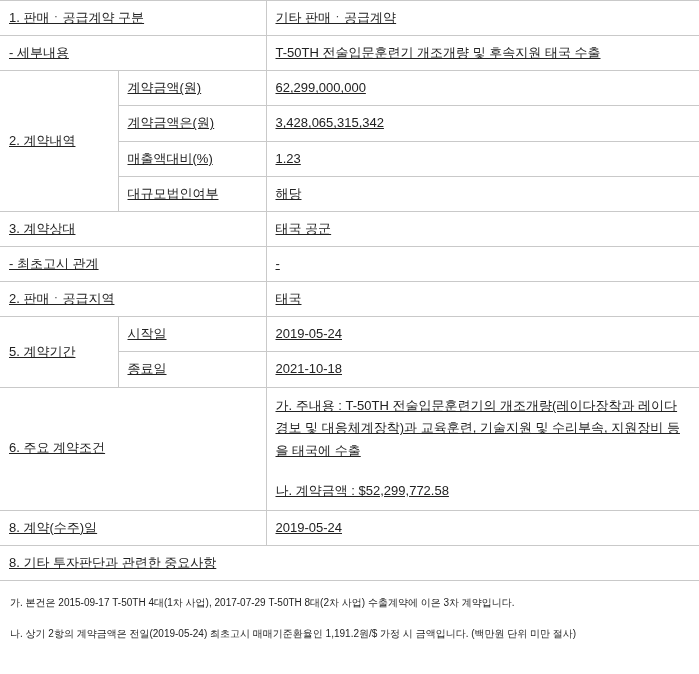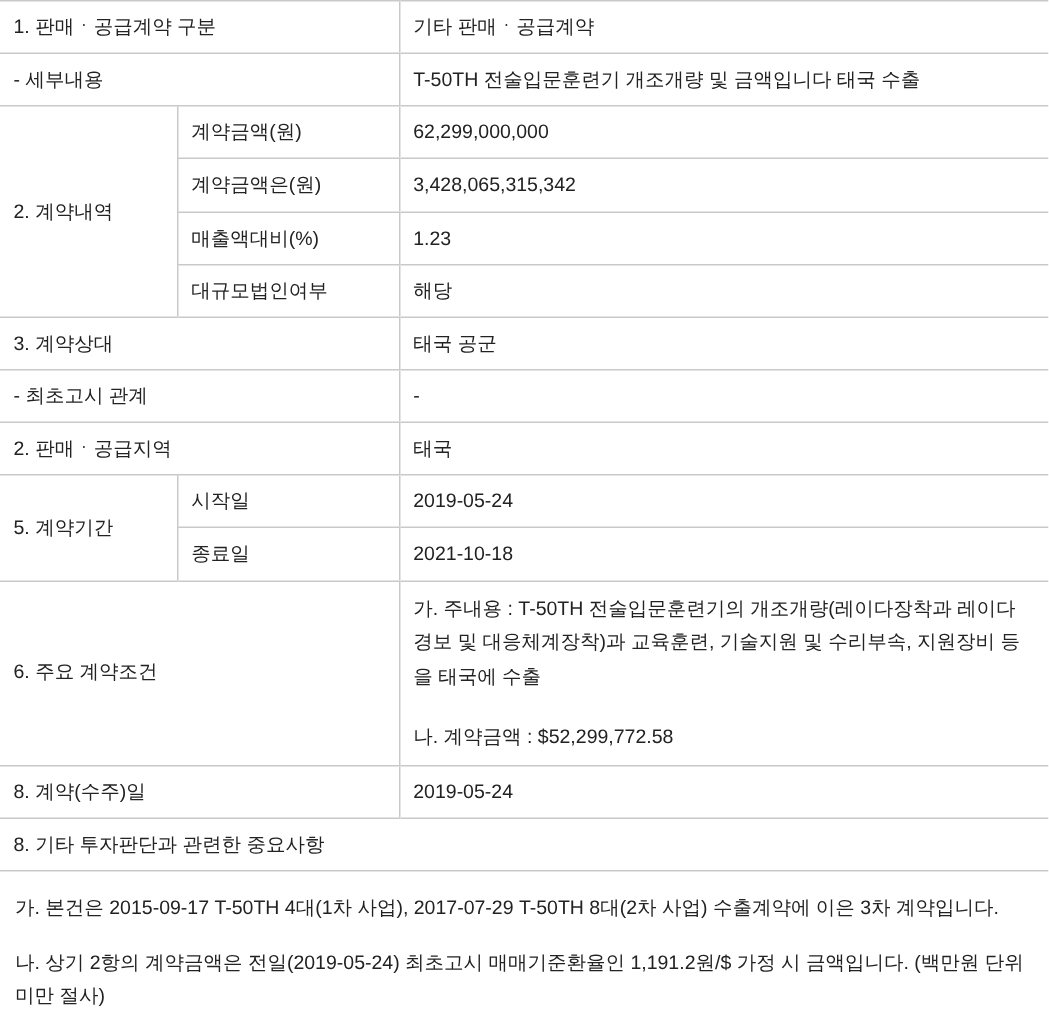--- a/index.html
+++ b/index.html
@@ -16,20 +16,21 @@
     overflow: hidden;
   }
   .doc {
     width: 699px;
     position: relative;
   }
   table.disclosure {
     width: 699px;
     border-collapse: collapse;
     table-layout: fixed;
+    text-decoration: underline;
   }
   table.disclosure td {
     border-top: 1px solid #c9c9c9;
     border-bottom: 1px solid #c9c9c9;
     padding: 7px 9px 7px 9px;
     vertical-align: middle;
     font-size: 13px;
     line-height: 1.55;
     color: #222222;
     background: #ffffff;
@@ -39,21 +40,21 @@
   td.lbl-2 { width: 148px; }
   td.val  { border-left: 1px solid #c9c9c9; }
   td.span-label {
     border-left: none;
   }
   .cell-top { vertical-align: top; }
   .notes {
     padding: 0 4px;
   }
   .note {
-    font-size: 13px;
+    font-size: 10px;
     line-height: 1.75;
     color: #222222;
     margin: 14px 0 0 0;
     padding: 0 6px 0 6px;
   }
   .note:first-child { margin-top: 13px; }
   .conditions p {
     margin: 0;
     line-height: 1.75;
   }
@@ -74,21 +75,21 @@
       <col style="width:148px">
       <col>
     </colgroup>
     <tbody>
       <tr>
         <td class="lbl-1 span-label" colspan="2">1. 판매ㆍ공급계약 구분</td>
         <td class="val">기타 판매ㆍ공급계약</td>
       </tr>
       <tr>
         <td class="lbl-1 span-label" colspan="2">- 세부내용</td>
-        <td class="val">T-50TH 전술입문훈련기 개조개량 및 금액입니다 태국 수출</td>
+        <td class="val">T-50TH 전술입문훈련기 개조개량 및 후속지원 태국 수출</td>
       </tr>
 
       <tr>
         <td class="lbl-1 label-mid" rowspan="4">2. 계약내역</td>
         <td class="lbl-2 val">계약금액(원)</td>
         <td class="val">62,299,000,000</td>
       </tr>
       <tr>
         <td class="lbl-2 val">계약금액은(원)</td>
         <td class="val">3,428,065,315,342</td>

